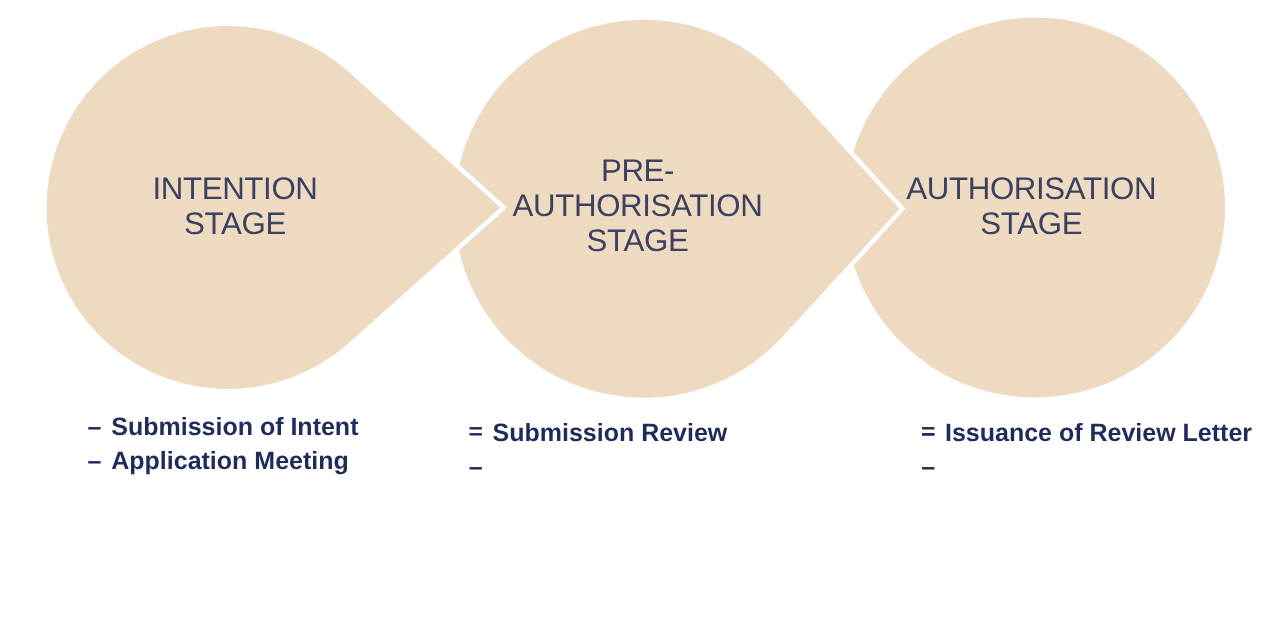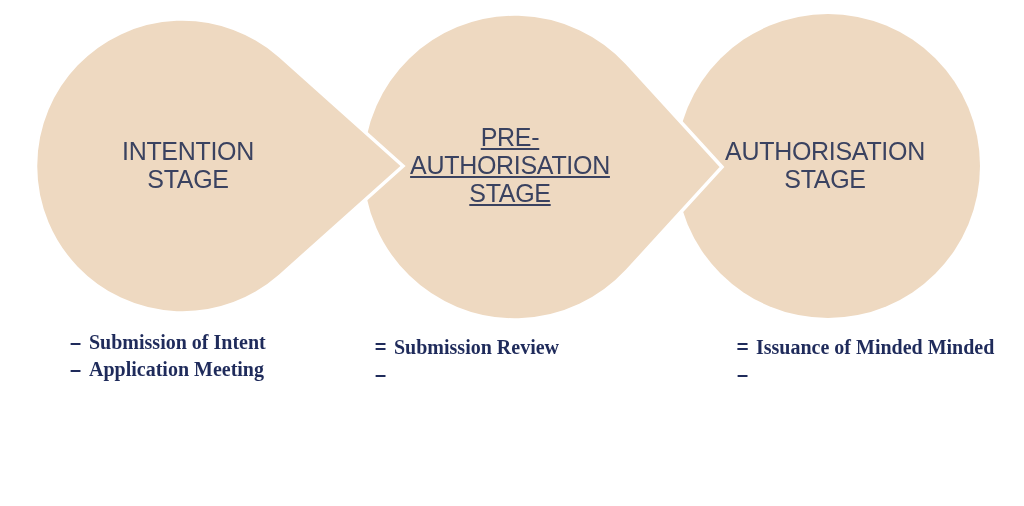--- a/index.html
+++ b/index.html
@@ -37,21 +37,21 @@
     width: 280px;
     text-align: center;
     font-size: 25px;
     font-weight: 400;
     line-height: 28px;
     letter-spacing: -0.3px;
     color: var(--title-color, #3a4260);
     white-space: pre-line;
   }
   .stage-title.t1 { left: 48px;  top: 137px; }
-  .stage-title.t2 { left: 370px; top: 123px; text-decoration: underline; }
+  .stage-title.t2 { left: 370px; top: 123px; }
   .stage-title.t3 { left: 685px; top: 137px; }
   .bullet-list {
     position: absolute;
     z-index: 1;
     list-style: none;
     margin: 0;
     padding: 0;
     font-size: 20px;
     font-weight: 700;
     line-height: 22px;
@@ -65,21 +65,20 @@
     padding-left: 19px;
   }
   .bullet-list li + li { margin-top: 5px; }
   .dash {
     position: absolute;
     left: 0;
     top: 0;
   }
   .item-text {
     white-space: pre-line;
-    font-family: Liberation Serif, serif;
   }
 </style>
 </head>
 <body>
 
 <div class="canvas">
 
   <svg class="shapes" width="1024" height="506" viewBox="0 0 1024 506" aria-hidden="true">
 
     <circle class="bubble-plain" cx="828" cy="166" r="152"></circle>
@@ -125,20 +124,20 @@
 
   <ul class="bullet-list l3">
     <li>
       <span class="dash">–</span>
     </li>
     <li>
       <span class="dash">–</span>
     </li>
     <li>
       <span class="dash">–</span>
-      <span class="item-text">Issuance of Minded Minded</span>
+      <span class="item-text">Issuance of Review Letter</span>
     </li>
     <li>
       <span class="dash">–</span>
     </li>
   </ul>
 
 </div>
 
 </body></html>

